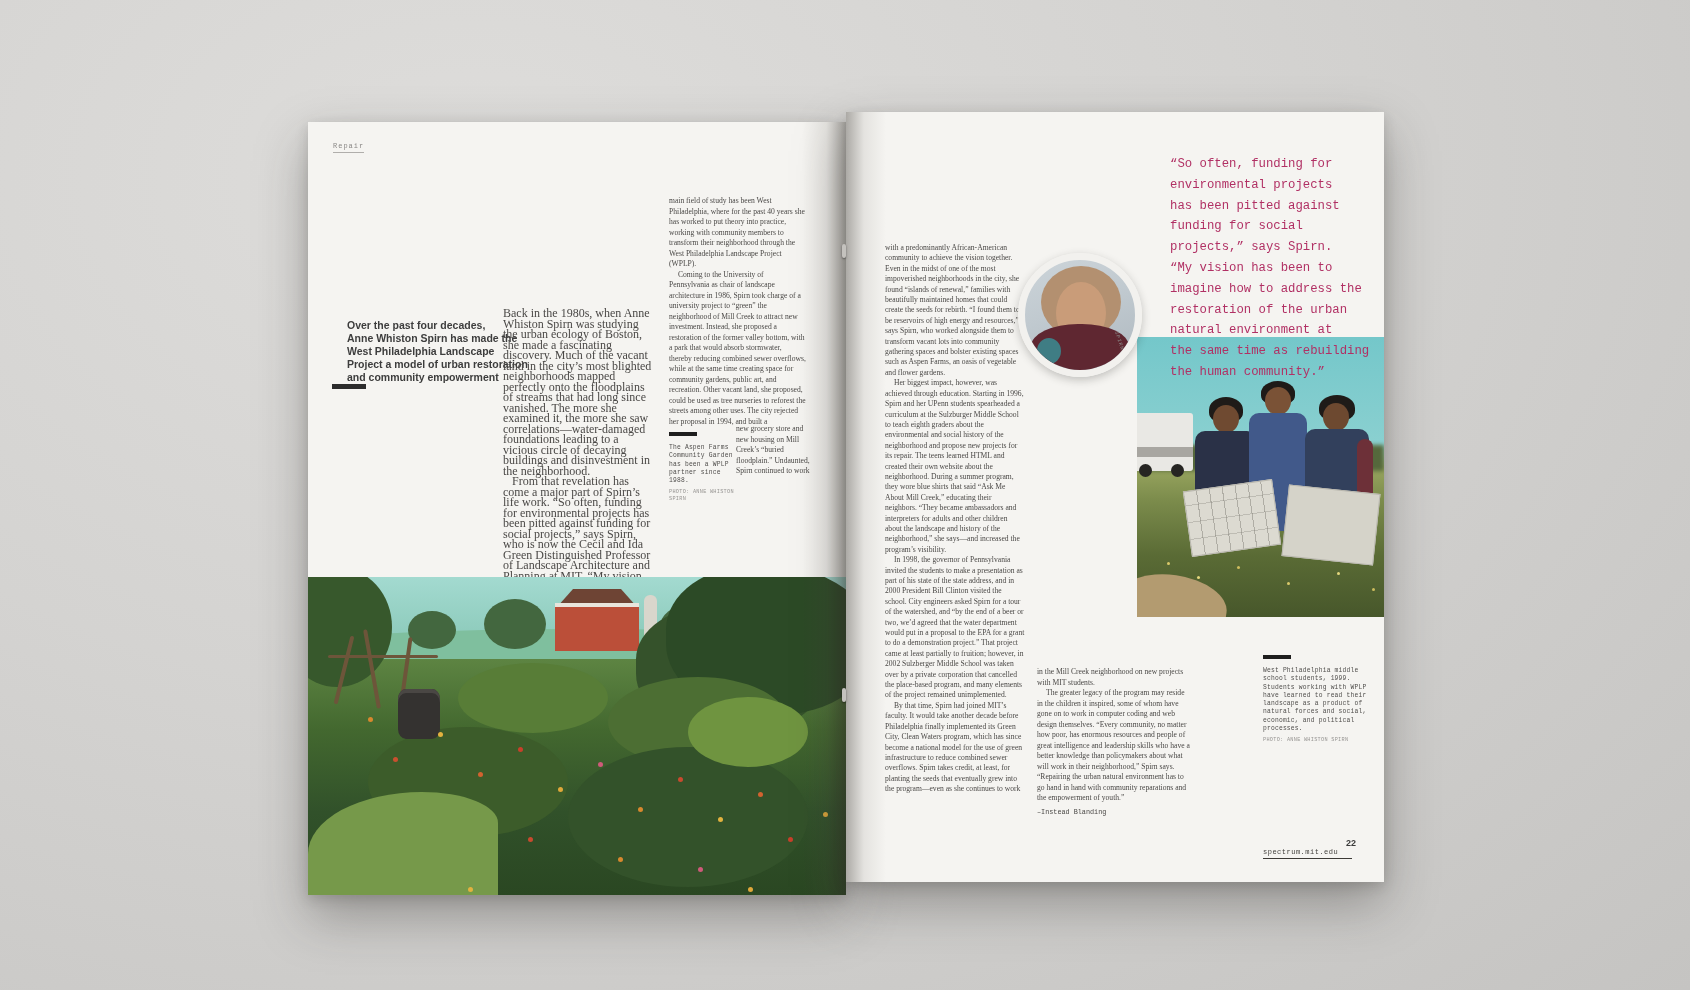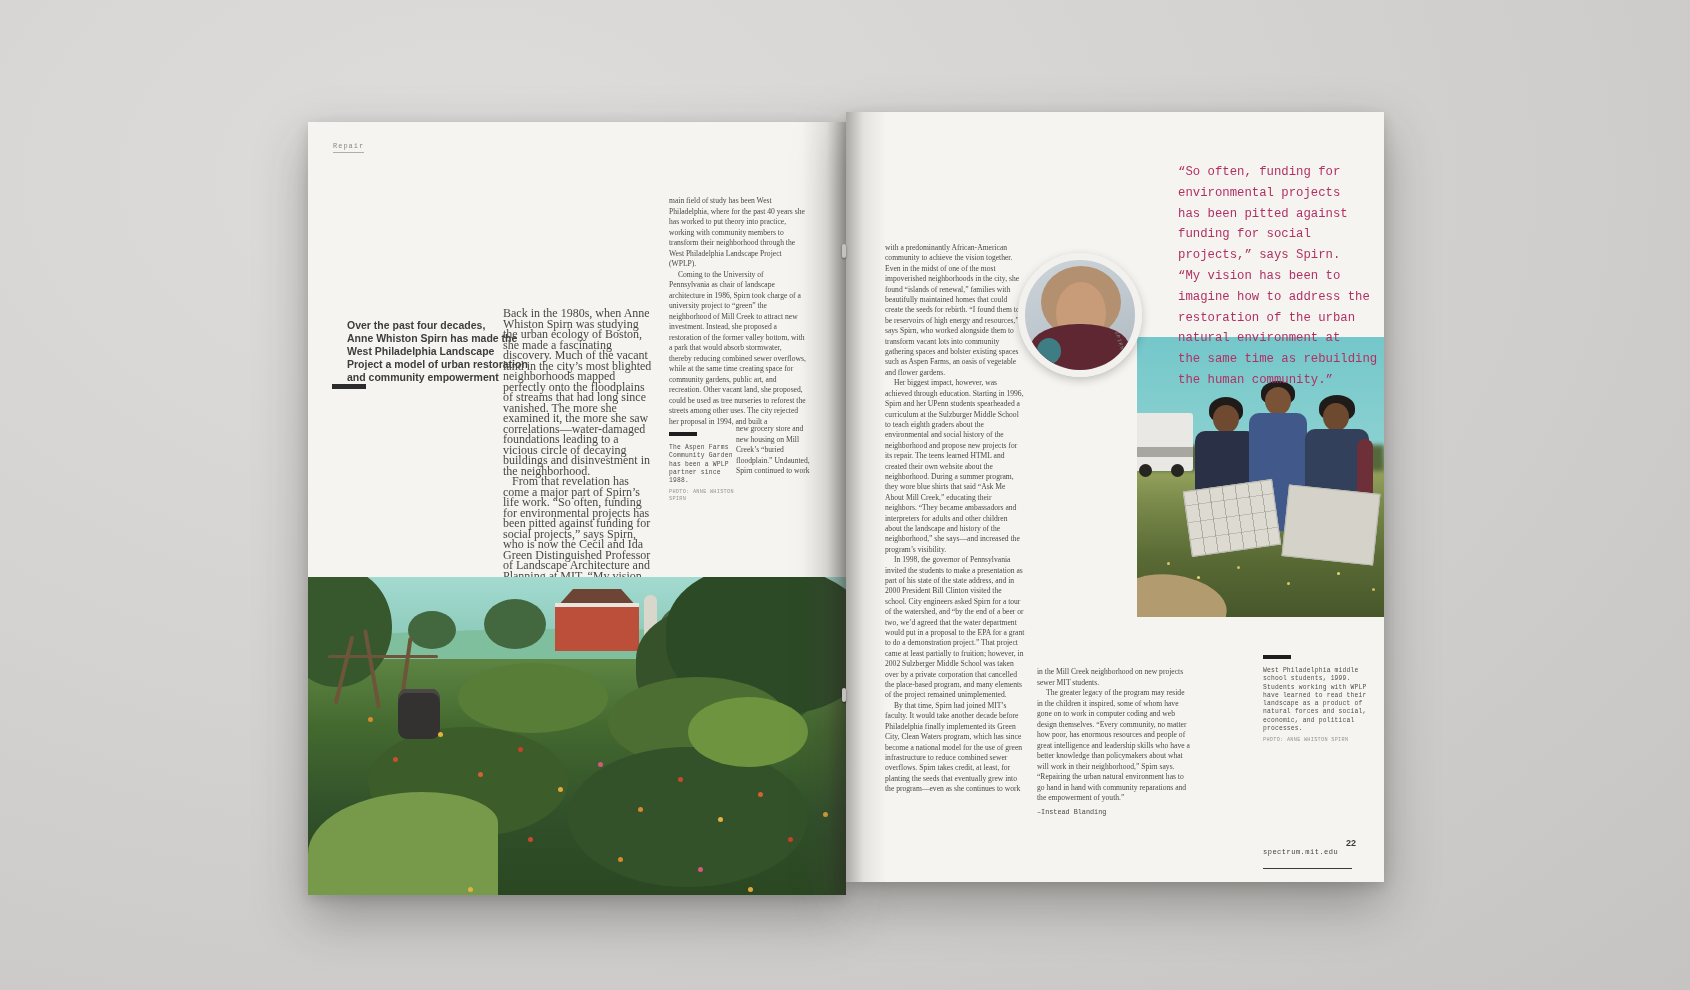--- a/index.html
+++ b/index.html
@@ -72,21 +72,21 @@
         190px 70px 0 #e0a83a,230px 45px 0 #cf5a7a,270px 90px 0 #d8882e,310px 60px 0 #c84a2e,
         350px 100px 0 #e2b23f,390px 75px 0 #d2622f,420px 120px 0 #c8402a,455px 95px 0 #e0a83a,
         330px 150px 0 #cf5a7a,250px 140px 0 #d8882e,160px 120px 0 #c84a2e,100px 170px 0 #e2b23f,
         50px 200px 0 #d2622f,210px 190px 0 #c8402a,380px 170px 0 #e0a83a,440px 200px 0 #cf5a7a;}
 
   
   .rcol1{left:39px;top:131px;width:140px;font-size:7.6px;line-height:10.4px;}
   .rcol2{left:191px;top:555px;width:153px;font-size:7.6px;line-height:10.5px;}
   .byline{font-family:"Liberation Mono",monospace;font-size:6.8px;color:#4a4846;margin-top:3px;}
 
-  .pull-quote{position:absolute;left:316px;top:34px;width:216px;z-index:20;margin:16px;
+  .pull-quote{position:absolute;left:316px;top:34px;width:216px;z-index:20;margin:8px;
         font-family:"Liberation Mono",monospace;font-size:12.3px;line-height:20.8px;
         color:#b13064;white-space:pre-line;}
 
   .portrait{position:absolute;left:172px;top:141px;width:110px;height:110px;border-radius:50%;
         border:7px solid #f2f1ee;overflow:hidden;z-index:15;
         background:linear-gradient(160deg,#ccd4d9 0%, #c0c9cf 45%, #aeb8bf 100%);
         box-shadow:0 3px 8px rgba(40,38,34,.25);}
   .portrait-hair{position:absolute;left:16px;top:6px;width:80px;height:72px;background:#b39070;border-radius:50%;}
   .portrait-face{position:absolute;left:31px;top:22px;width:50px;height:62px;background:#c99c79;border-radius:50%;}
   .portrait-scarf{position:absolute;left:6px;top:64px;width:98px;height:46px;background:#5f2731;
@@ -109,21 +109,21 @@
         background-image:repeating-linear-gradient(90deg, transparent 0 12px, rgba(120,118,110,.45) 12px 13px),
                          repeating-linear-gradient(0deg, transparent 0 16px, rgba(120,118,110,.3) 16px 17px);}
   .grass-specks{position:absolute;left:30px;top:225px;width:3px;height:3px;border-radius:50%;background:#d9c86a;
         box-shadow:30px 14px 0 #e4d77d,70px 4px 0 #cdbc5e,120px 20px 0 #d9c86a,170px 10px 0 #e4d77d,205px 26px 0 #cdbc5e;}
   .dirt-path{position:absolute;left:-20px;bottom:-18px;width:110px;height:60px;background:#b39b70;
         border-radius:50% 50% 0 0;transform:rotate(8deg);}
 
   .rcaption{left:417px;top:543px;width:106px;}
   .footer{position:absolute;left:417px;top:728px;z-index:5;}
   .footer-site{font-family:"Liberation Mono",monospace;font-size:7px;letter-spacing:.5px;color:#45433f;
-        border-bottom:1px solid #3c3a36;padding-bottom:12px;padding-right:14px;display:inline-block;}
+        border-bottom:1px solid #3c3a36;padding-bottom:2px;padding-right:14px;display:inline-block;}
   .page-number{position:absolute;left:500px;top:726px;font-size:9px;font-weight:700;color:#3b3b3b;}
 </style>
 </head>
 <body>
 
 <div class="canvas">
 
   <div class="page page-left">
 
     <div class="section-label">Repair</div>
@@ -237,21 +237,21 @@
     </div>
 
     <div class="col body-serif rcol1">
       <p>with a predominantly African-American community to achieve the vision together. Even in the midst of one of the most impoverished neighborhoods in the city, she found “islands of renewal,” families with beautifully maintained homes that could create the seeds for rebirth. “I found them to be reservoirs of high energy and resources,” says Spirn, who worked alongside them to transform vacant lots into community gathering spaces and bolster existing spaces such as Aspen Farms, an oasis of vegetable and flower gardens.</p>
       <p class="indent">Her biggest impact, however, was achieved through education. Starting in 1996, Spirn and her UPenn students spearheaded a curriculum at the Sulzburger Middle School to teach eighth graders about the environmental and social history of the neighborhood and propose new projects for its repair. The teens learned HTML and created their own website about the neighborhood. During a summer program, they wore blue shirts that said “Ask Me About Mill Creek,” educating their neighbors. “They became ambassadors and interpreters for adults and other children about the landscape and history of the neighborhood,” she says—and increased the program’s visibility.</p>
       <p class="indent">In 1998, the governor of Pennsylvania invited the students to make a presentation as part of his state of the state address, and in 2000 President Bill Clinton visited the school. City engineers asked Spirn for a tour of the watershed, and “by the end of a beer or two, we’d agreed that the water department would put in a proposal to the EPA for a grant to do a demonstration project.” That project came at least partially to fruition; however, in 2002 Sulzberger Middle School was taken over by a private corporation that cancelled the place-based program, and many elements of the project remained unimplemented.</p>
       <p class="indent">By that time, Spirn had joined MIT’s faculty. It would take another decade before Philadelphia finally implemented its Green City, Clean Waters program, which has since become a national model for the use of green infrastructure to reduce combined sewer overflows. Spirn takes credit, at least, for planting the seeds that eventually grew into the program—even as she continues to work</p>
     </div>
 
     <div class="col body-serif rcol2">
-      <p>in the Mill Creek neighborhood on new projects sewer MIT students.</p>
+      <p>in the Mill Creek neighborhood on new projects with MIT students.</p>
       <p class="indent">The greater legacy of the program may reside in the children it inspired, some of whom have gone on to work in computer coding and web design themselves. “Every community, no matter how poor, has enormous resources and people of great intelligence and leadership skills who have a better knowledge than policymakers about what will work in their neighborhood,” Spirn says. “Repairing the urban natural environment has to go hand in hand with community reparations and the empowerment of youth.”</p>
       <div class="byline">–Instead Blanding</div>
     </div>
 
     <div class="caption-block rcaption">
       <div class="caption-rule"></div>
       <div class="caption-text">West Philadelphia middle school students, 1999. Students working with WPLP have learned to read their landscape as a product of natural forces and social, economic, and political processes.</div>
       <div class="caption-credit">PHOTO: ANNE WHISTON SPIRN</div>
     </div>
 

